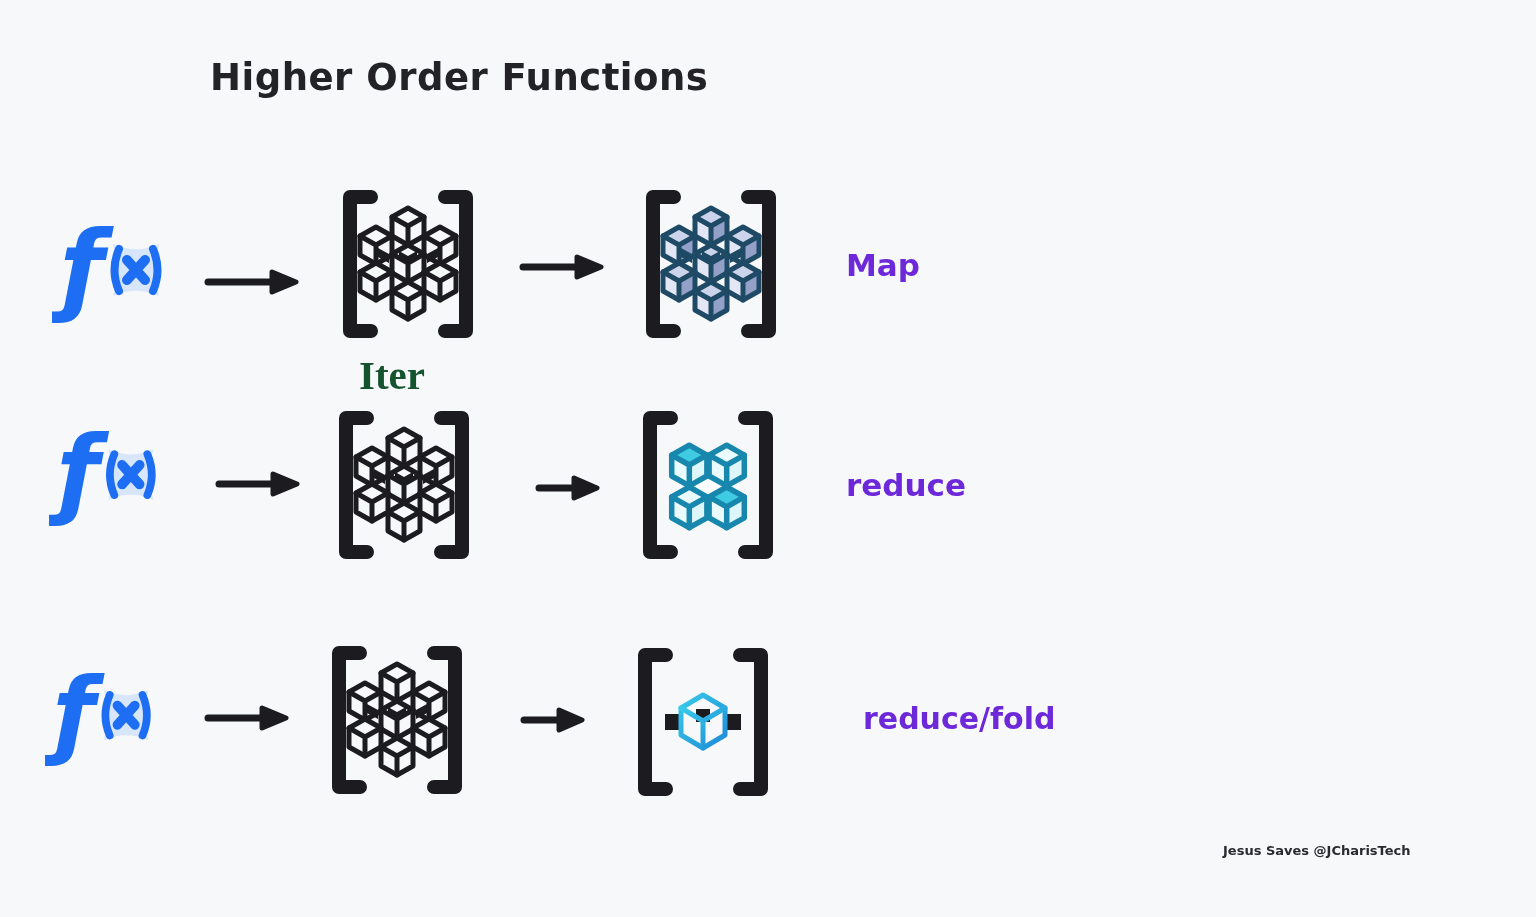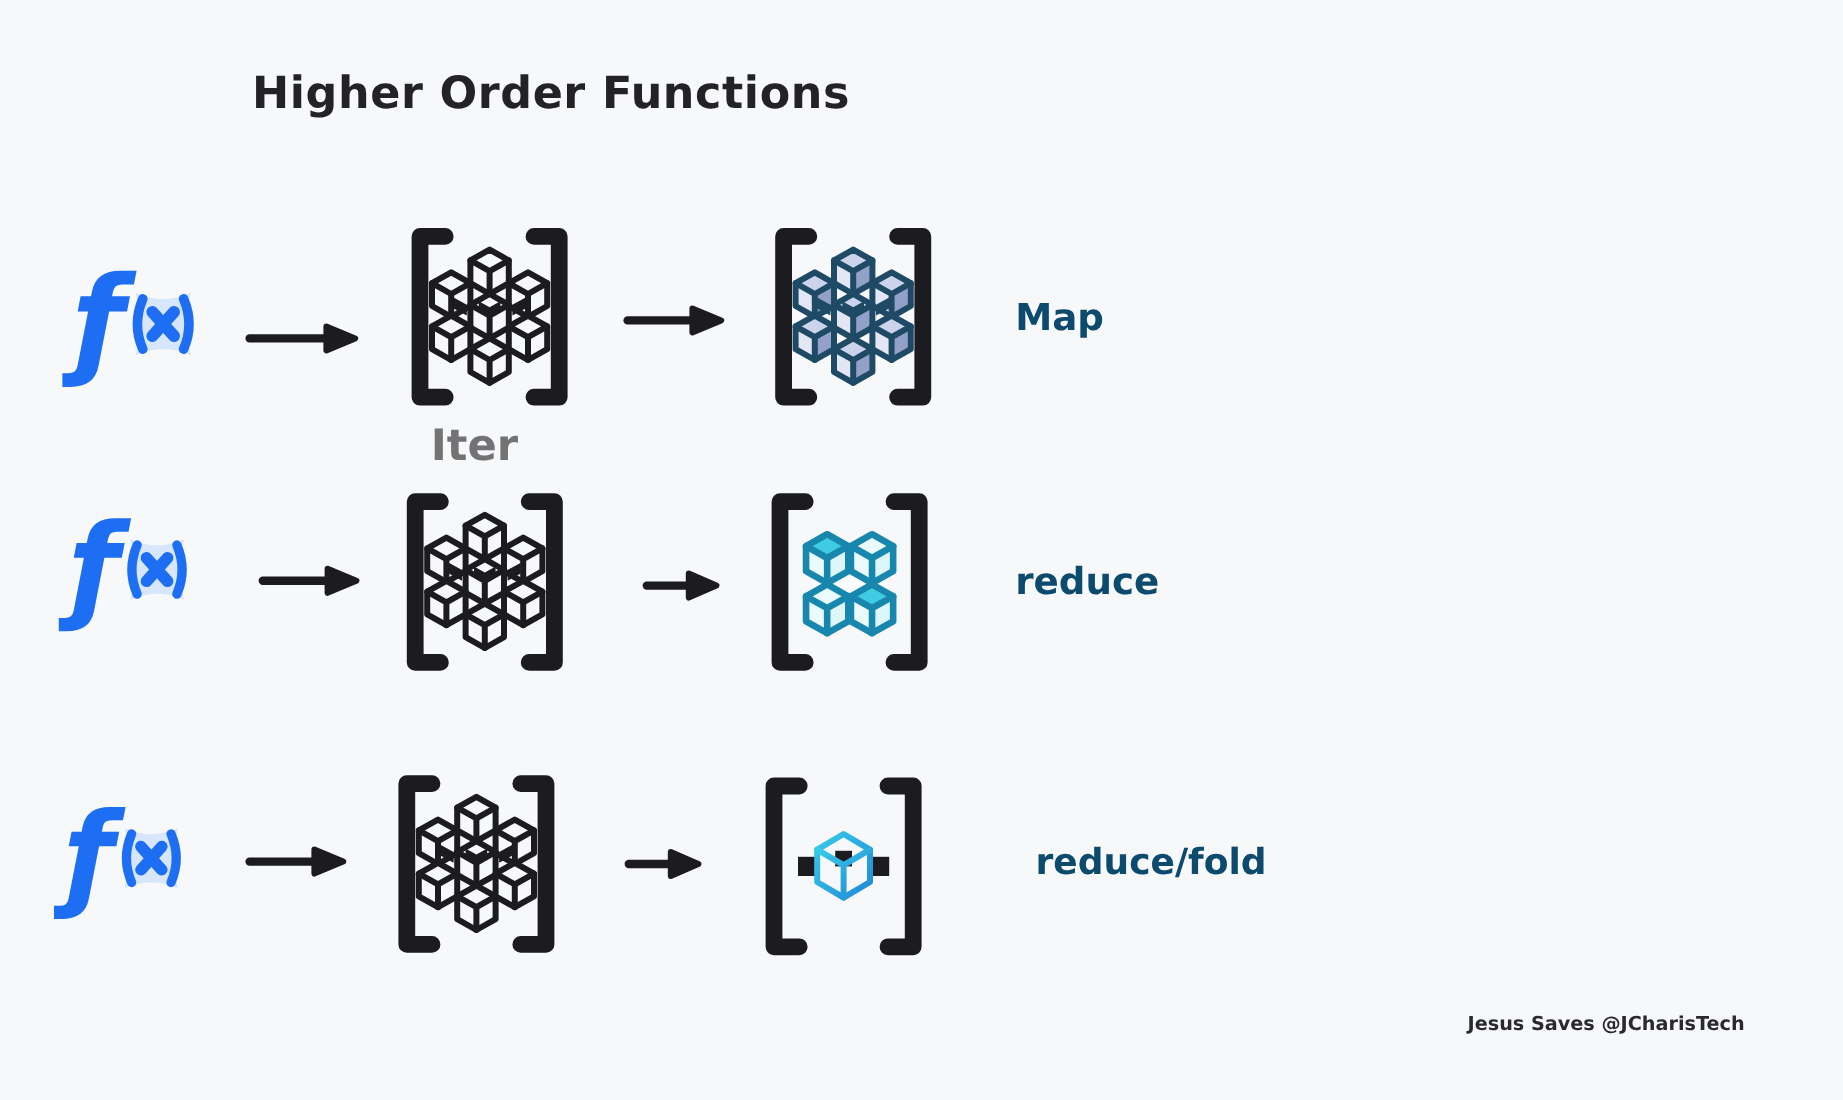--- a/index.html
+++ b/index.html
@@ -7,23 +7,23 @@
     width: 1536px; height: 917px; overflow: hidden;
     background: #f7f8fa;
     font-family: "DejaVu Sans", sans-serif;
   }
   .canvas {
     position: relative; width: 1536px; height: 917px;
     background: #f7f8fa; color: #232327;
   }
   .abs { position: absolute; }
   .title { font-size: 37px; font-weight: 700; letter-spacing: 0.5px; color: #232327; }
-  .row-label { font-size: 31px; font-weight: 700; color: #0c4a6e; }
-  .iter-label { font-size: 36px; font-weight: 700; color: #737373; }
-  .attribution { font-size: 16px; font-weight: 700; color: #2a2a2e; }
+  .row-label { font-size: 31px; font-weight: 700; color: #6d28d9; }
+  .iter-label { font-size: 41px; font-weight: 700; color: #14532d; font-family: Liberation Serif, serif; }
+  .attribution { font-size: 13px; font-weight: 700; color: #2a2a2e; }
   svg { display: block; }
 </style>
 </head>
 <body>
 
 <div class="canvas">
 
   <svg width="0" height="0" style="position:absolute" aria-hidden="true">
     <defs>
       <linearGradient id="reduceGrad" x1="0" y1="0" x2="1" y2="1">

